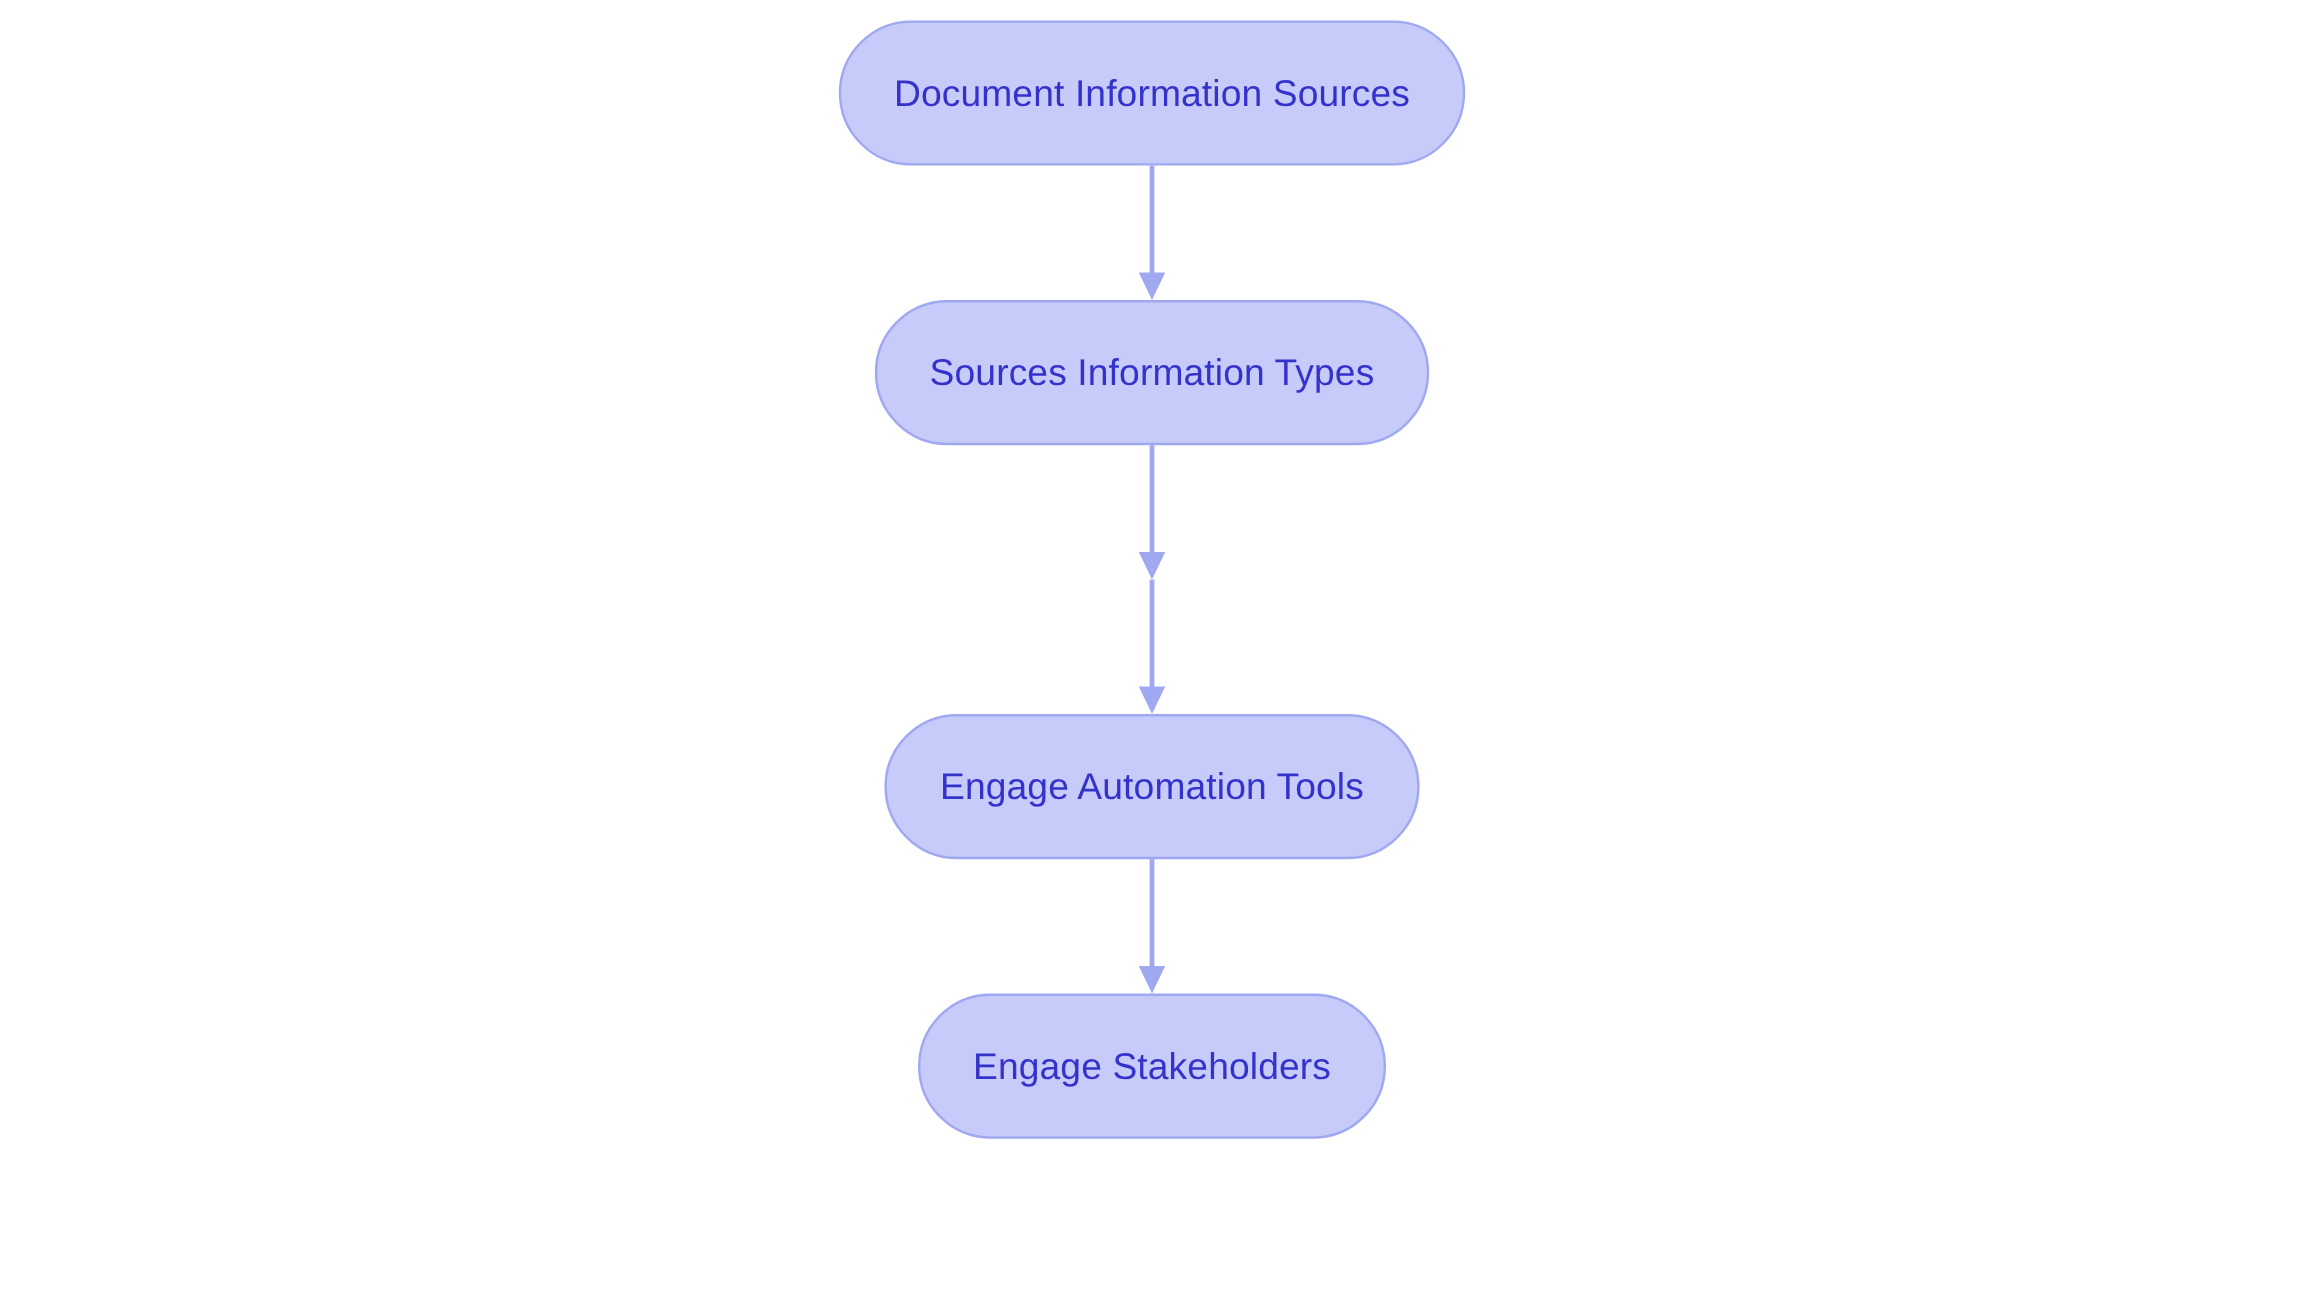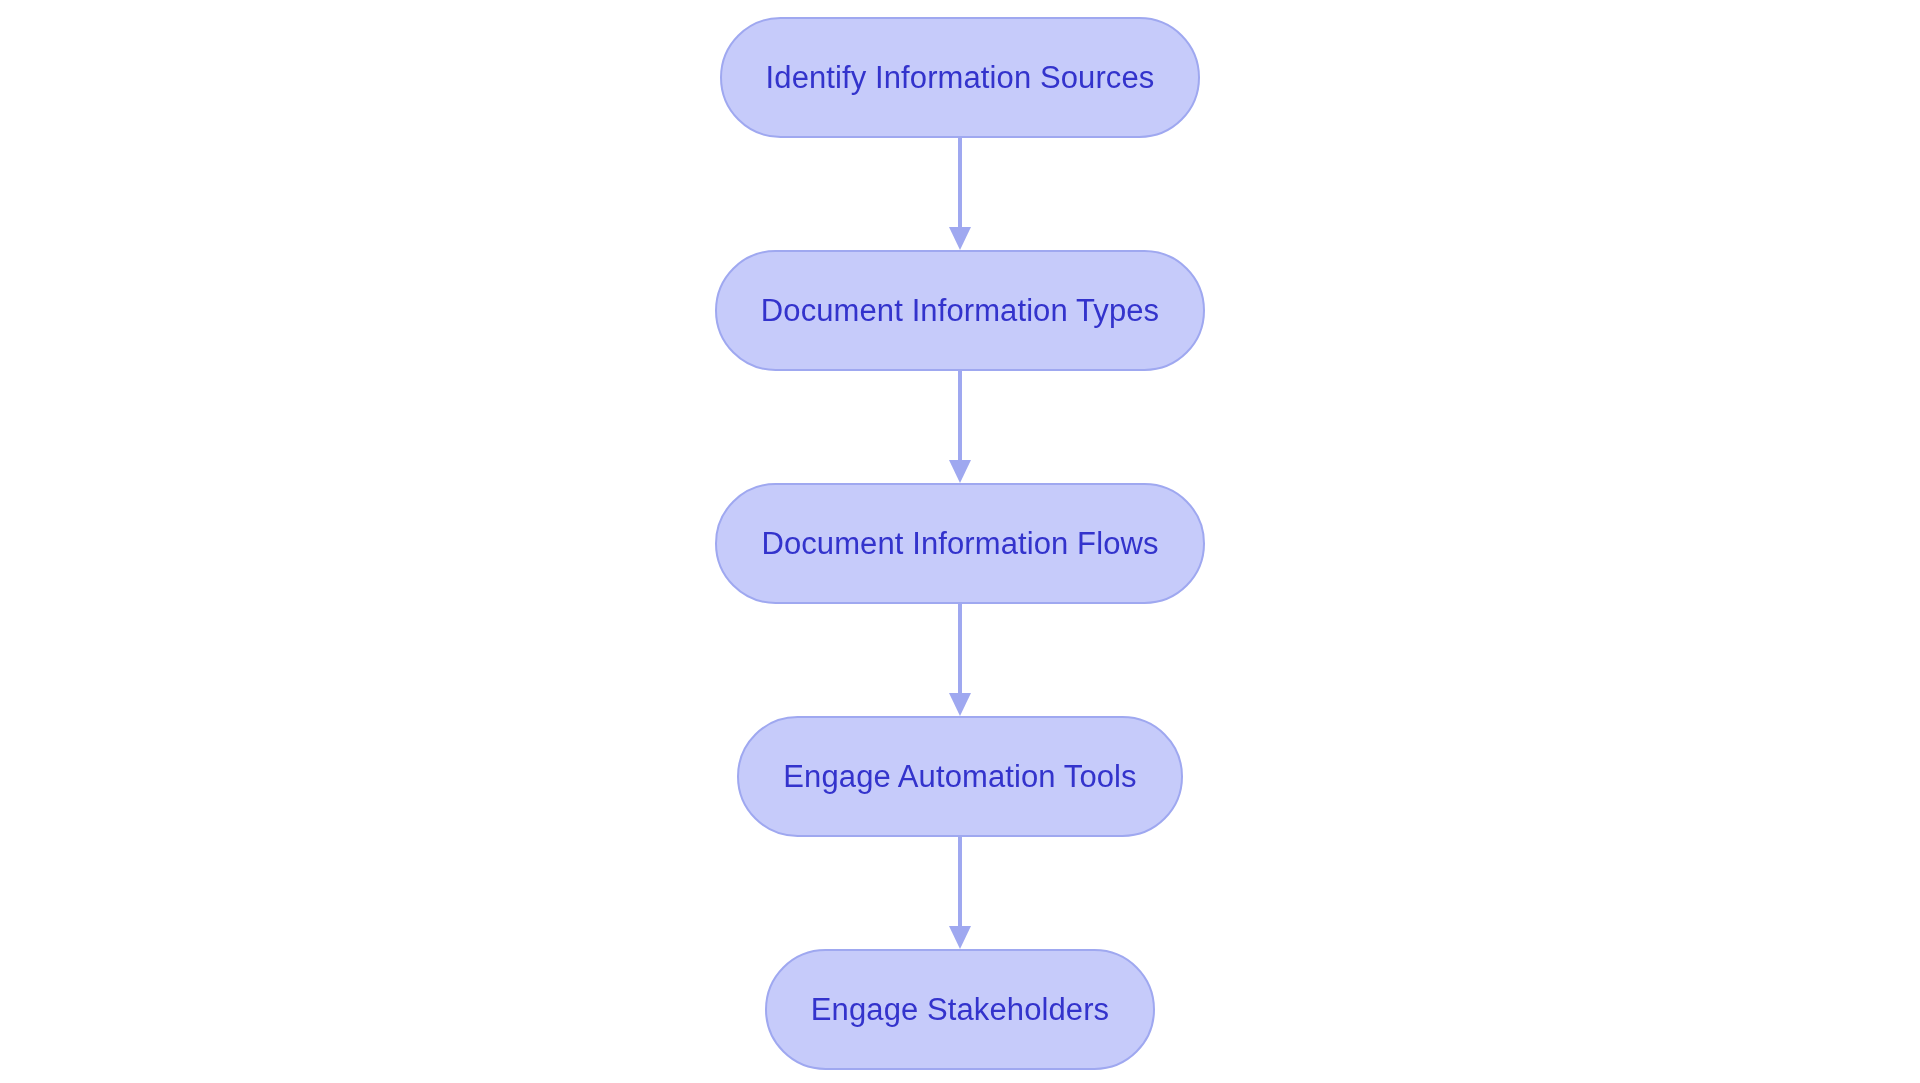--- a/index.html
+++ b/index.html
@@ -88,40 +88,37 @@
     border-top: 23px solid #9fa8f0;
   }
 </style>
 </head>
 <body>
 
 <div id="flow-canvas">
   <div class="flow-column">
 
     <div class="flow-node node-1">
-      <span class="node-label">Identify Information Sources</span>
+      <span class="node-label">Document Information Sources</span>
     </div>
 
     <div class="flow-connector">
       <div class="conn-stem"></div>
       <div class="conn-head"></div>
     </div>
 
     <div class="flow-node node-2">
-      <span class="node-label">Document Information Types</span>
+      <span class="node-label">Sources Information Types</span>
     </div>
 
     <div class="flow-connector">
       <div class="conn-stem"></div>
       <div class="conn-head"></div>
     </div>
 
-    <div class="flow-node node-3">
-      <span class="node-label">Document Information Flows</span>
-    </div>
 
     <div class="flow-connector">
       <div class="conn-stem"></div>
       <div class="conn-head"></div>
     </div>
 
     <div class="flow-node node-4">
       <span class="node-label">Engage Automation Tools</span>
     </div>
 

